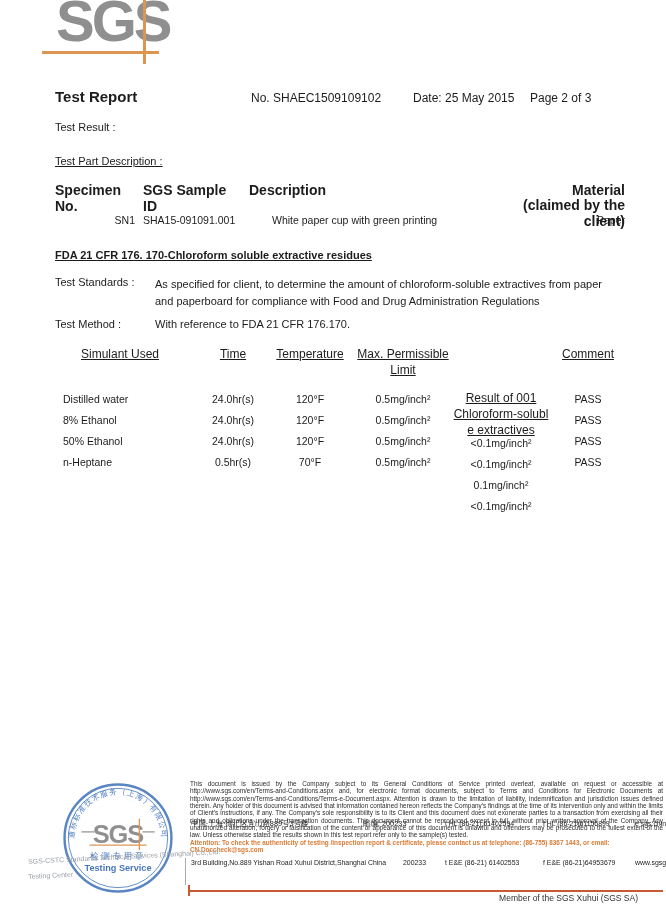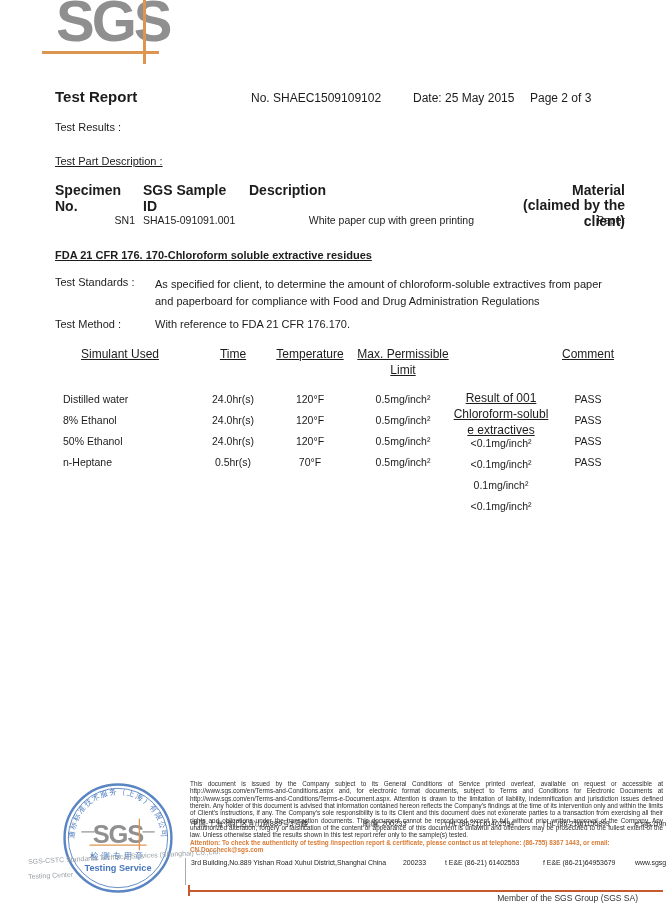--- a/index.html
+++ b/index.html
@@ -59,32 +59,32 @@
     <div class="logo-text">SGS</div>
   </div>
   <div class="abs logo-hline" style="left:42px;top:51px;width:117px;"></div>
   <div class="abs logo-vline" style="left:143px;top:0;height:64px;"></div>
 
   <div class="abs title" style="left:55px;top:88px;">Test Report</div>
   <div class="abs meta" style="left:235px;top:91px;margin-left:16px;">No. SHAEC1509109102</div>
   <div class="abs meta" style="left:413px;top:91px;">Date: 25 May 2015</div>
   <div class="abs meta" style="left:530px;top:91px;">Page 2 of 3</div>
 
-  <div class="abs label11" style="left:55px;top:121px;">Test Results :</div>
+  <div class="abs label11" style="left:55px;top:121px;">Test Result :</div>
   <div class="abs label11 u" style="left:55px;top:155px;">Test Part Description :</div>
 
   <div class="abs spec-h" style="left:55px;top:182px;width:80px;">Specimen No.</div>
   <div class="abs spec-h" style="left:143px;top:182px;width:95px;">SGS Sample ID</div>
   <div class="abs spec-h" style="left:249px;top:182px;width:120px;">Description</div>
   <div class="abs spec-h tcenter" style="left:490px;top:182px;width:135px;">Material</div>
   <div class="abs spec-h tcenter" style="left:490px;top:197px;width:135px;">(claimed by the client)</div>
 
   <div class="abs body10 tcenter" style="left:55px;top:214px;width:80px;">SN1</div>
   <div class="abs body10" style="left:143px;top:214px;width:110px;">SHA15-091091.001</div>
-  <div class="abs body10" style="left:254px;top:214px;width:220px;text-align:right;">White paper cup with green printing</div>
+  <div class="abs body10" style="left:272px;top:214px;width:220px;">White paper cup with green printing</div>
   <div class="abs body10 tcenter" style="left:490px;top:214px;width:135px;">Paper</div>
 
   <div class="abs label11 b u" style="left:55px;top:249px;">FDA 21 CFR 176. 170-Chloroform soluble extractive residues</div>
   <div class="abs label11" style="left:55px;top:276px;">Test Standards :</div>
   <div class="abs label11" style="left:155px;top:276px;width:462px;line-height:16.5px;">As specified for client, to determine the amount of chloroform-soluble extractives from paper and paperboard for compliance with Food and Drug Administration Regulations</div>
   <div class="abs label11" style="left:55px;top:318px;">Test Method :</div>
   <div class="abs label11" style="left:155px;top:318px;">With reference to FDA 21 CFR 176.170.</div>
 
   <div class="abs" style="left:0;top:346px;width:666px;height:140px;">
     <div class="rt-head col-sim-h" style="top:0;">
@@ -184,15 +184,15 @@
     <div class="cell" style="width:172px;">中国·上海·徐汇区宜山路889号3号楼</div>
     <div class="cell" style="width:82px;">邮编: 200233</div>
     <div class="cell" style="width:98px;font-size:6.9px;">t HL (86-21) 61402594</div>
     <div class="cell" style="width:92px;font-size:6.9px;">f HL (86-21)61156899</div>
     <div class="cell" style="font-size:6.9px;">e sgs.china@sgs.com</div>
   </div>
 
   <div class="abs footer-rule" style="left:188px;top:890px;width:475px;height:1.8px;"></div>
   <div class="abs footer-rule" style="left:188px;top:885px;width:1.8px;height:11px;"></div>
 
-  <div class="abs member" style="right:28px;top:893px;">Member of the SGS Group (SGS SA)</div>
+  <div class="abs member" style="right:28px;top:893px;">Member of the SGS Xuhui (SGS SA)</div>
 
 </div>
 
 </body></html>

